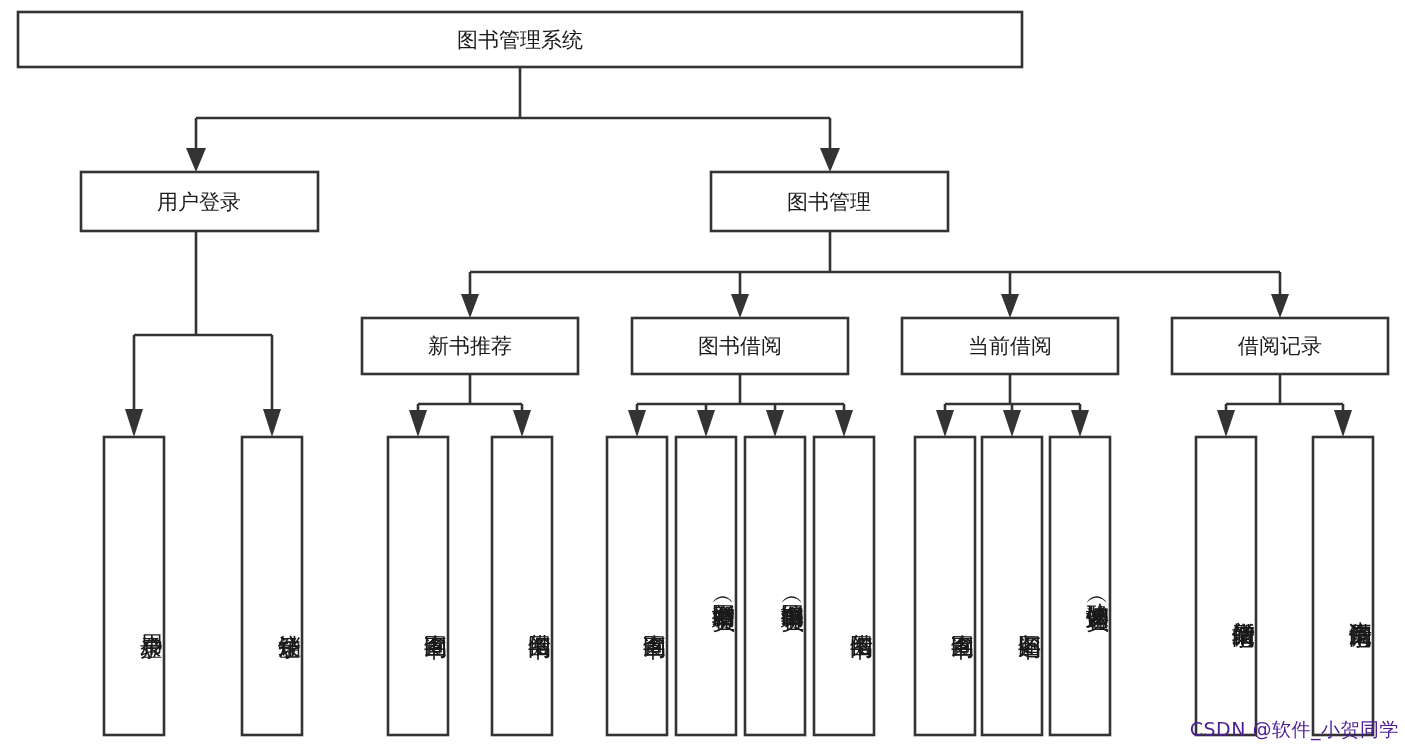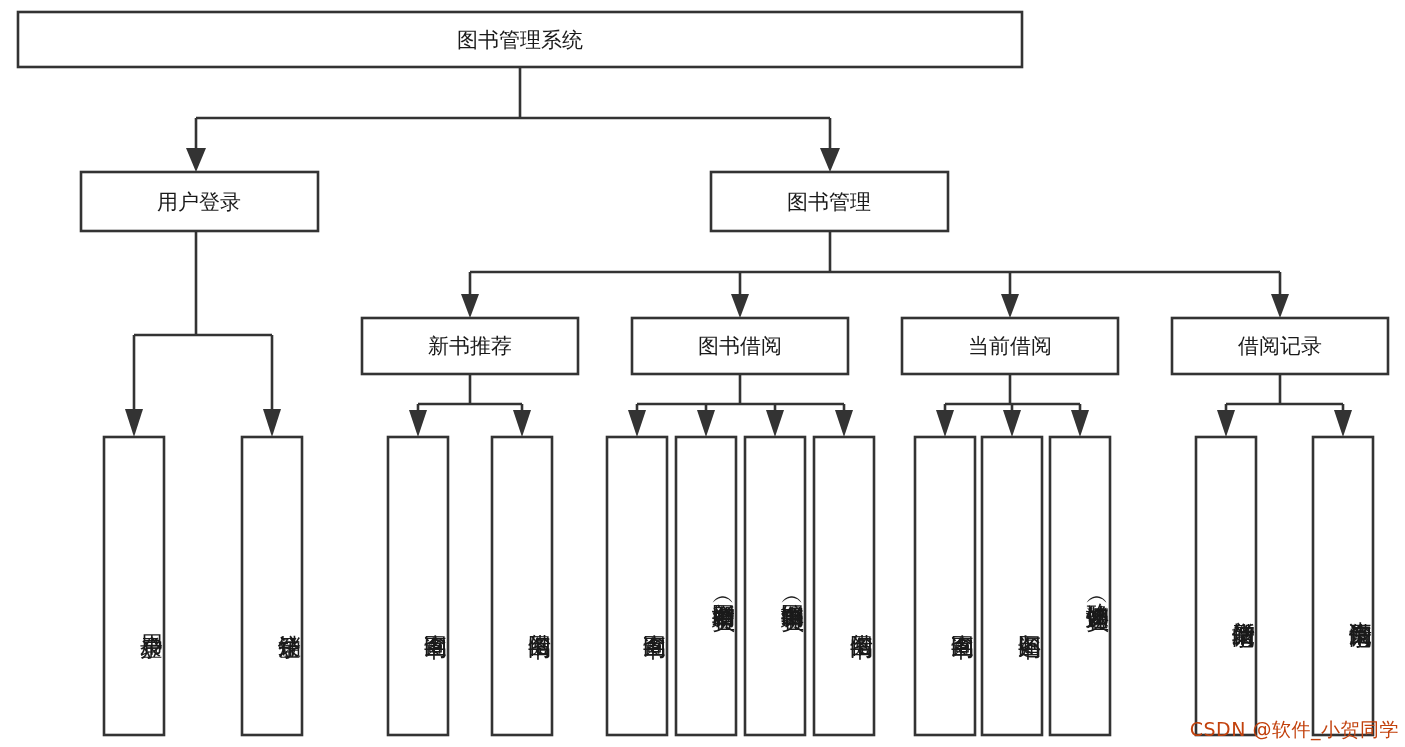--- a/index.html
+++ b/index.html
@@ -72,21 +72,21 @@
     align-items: flex-start;
     justify-content: center;
     pointer-events: none;
   }
   .watermark {
     position: absolute;
     right: 6px;
     bottom: 4px;
     font-family: "DejaVu Sans", "Liberation Sans", sans-serif;
     font-size: 19px;
-    color: #c2410c;
+    color: #4c1d95;
     white-space: nowrap;
     letter-spacing: 0.5px;
     text-align: center;
   }
 </style>
 </head>
 <body>
 
 <div id="diagram-root">
 

